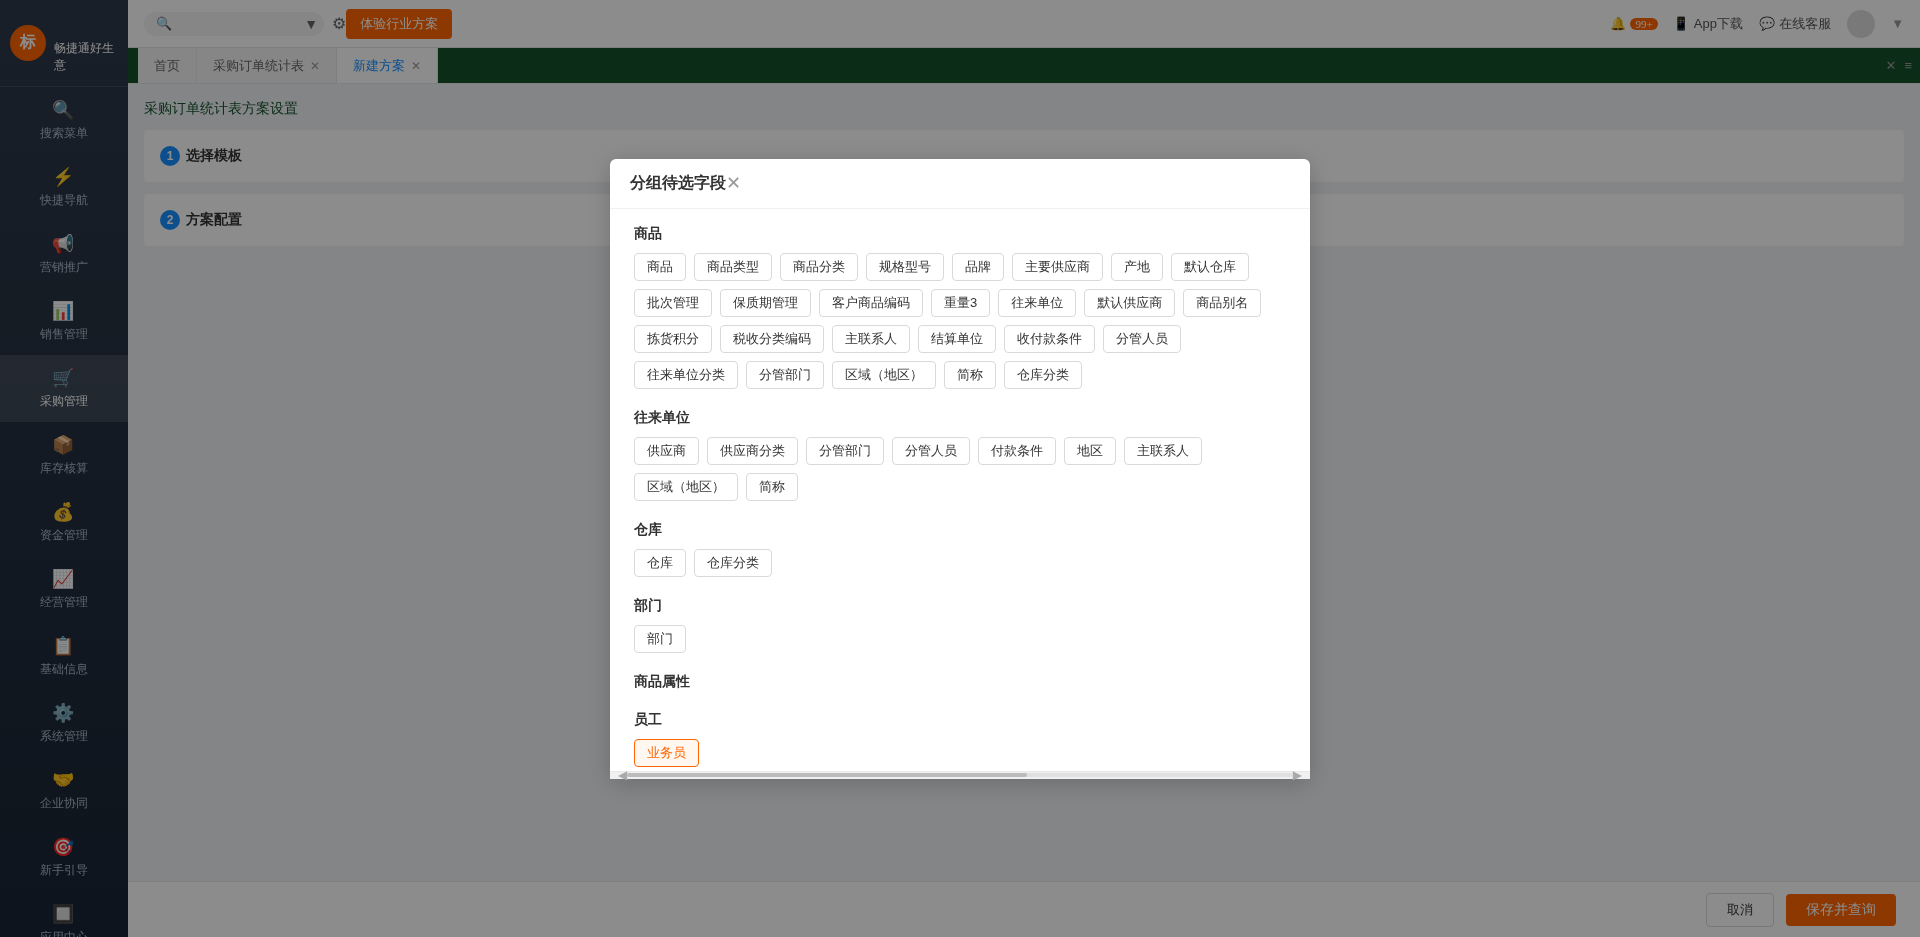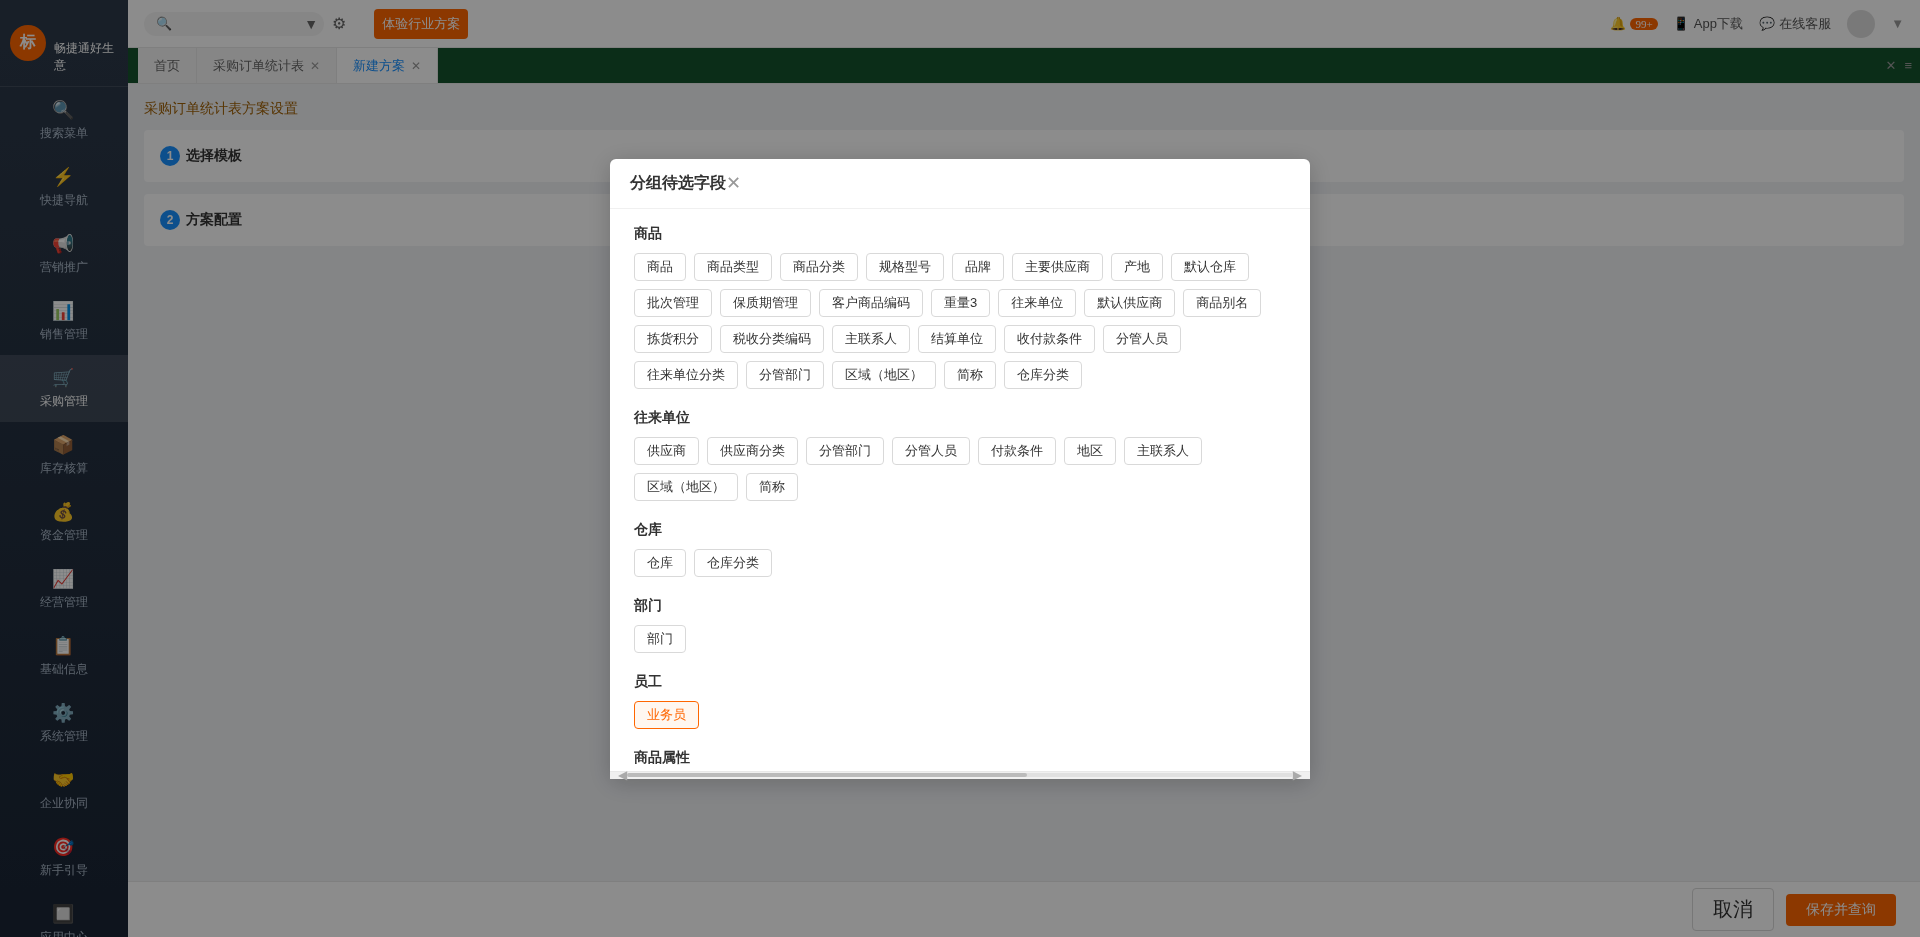--- a/index.html
+++ b/index.html
@@ -42,22 +42,22 @@
       display: flex; align-items: center; gap: 6px;
       background: #f5f5f5; border-radius: 20px; padding: 4px 12px;
       width: 180px;
     }
     .topbar-search input {
       border: none; background: transparent; outline: none; font-size: 13px; color: #666; width: 120px;
     }
     .topbar-dropdown { color: #666; font-size: 14px; cursor: pointer; }
     .topbar-gear { margin-left: 8px; color: #666; font-size: 16px; cursor: pointer; }
     .topbar-btn {
-      margin-left: 28px; background: #f60; color: #fff; border: none;
-      border-radius: 4px; padding: 6px 8px; font-size: 13px; cursor: pointer;
+      margin-left: 0; background: #f60; color: #fff; border: none;
+      border-radius: 4px; padding: 6px 14px; font-size: 13px; cursor: pointer;
     }
     .topbar-right {
       margin-left: auto; display: flex; align-items: center; gap: 16px; color: #555;
     }
     .topbar-right-item { display: flex; align-items: center; gap: 4px; cursor: pointer; font-size: 13px; }
     .badge {
       background: #f60; color: #fff; border-radius: 10px; padding: 0 5px;
       font-size: 11px; min-width: 18px; text-align: center; font-family: Liberation Serif, serif;
     }
     .avatar { width: 28px; height: 28px; background: #ddd; border-radius: 50%; }
@@ -79,21 +79,21 @@
 
     
     .main-content {
       position: fixed; top: 84px; left: 128px; right: 0; bottom: 0;
       background: #f0f2f5; overflow: auto;
     }
     .page-content {
       padding: 16px; position: relative;
     }
     .page-header {
-      font-size: 14px; color: #a16207; margin-bottom: 12px;
+      font-size: 14px; color: #14532d; margin-bottom: 12px;
     }
     .section-card {
       background: #fff; border-radius: 4px; padding: 16px; margin-bottom: 12px;
     }
     .step-label {
       display: inline-flex; align-items: center; gap: 6px; font-size: 14px; font-weight: 600; color: #333;
     }
     .step-num {
       width: 20px; height: 20px; background: #1890ff; color: #fff; border-radius: 50%;
       display: inline-flex; align-items: center; justify-content: center; font-size: 12px;
@@ -152,21 +152,21 @@
 
     
     .footer-bar {
       position: fixed; bottom: 0; left: 128px; right: 0; height: 56px;
       background: #fff; border-top: 1px solid #e8e8e8;
       display: flex; align-items: center; justify-content: flex-end;
       padding: 0 24px; gap: 12px; z-index: 5;
     }
     .btn-cancel {
       padding: 7px 20px; border: 1px solid #d9d9d9; background: #fff;
-      color: #333; border-radius: 4px; cursor: pointer; font-size: 20px;
+      color: #333; border-radius: 4px; cursor: pointer; font-size: 13px;
     }
     .btn-primary {
       padding: 7px 20px; border: none; background: #f60;
       color: #fff; border-radius: 4px; cursor: pointer; font-size: 14px;
     }
   </style>
 </head>
 <body>
 
 <div class="sidebar">
@@ -363,27 +363,27 @@
           <div class="field-tag">仓库分类</div>
         </div>
       </div>
       <div class="field-section">
         <div class="field-section-title">部门</div>
         <div class="field-tags">
           <div class="field-tag">部门</div>
         </div>
       </div>
       <div class="field-section">
+        <div class="field-section-title">商品属性</div>
+      </div>
+      <div class="field-section">
         <div class="field-section-title">员工</div>
         <div class="field-tags">
           <div class="field-tag orange">业务员</div>
         </div>
-      </div>
-      <div class="field-section">
-        <div class="field-section-title">商品属性</div>
       </div>
     </div>
   <div class="dialog-bottom-scroll">
     <span style="color:#aaa;font-size:12px;">◀</span>
     <div class="scroll-track">
       <div class="scroll-thumb" style="width:60%;left:0;"></div>
     </div>
     <span style="color:#aaa;font-size:12px;">▶</span>
   </div>
 </div>

